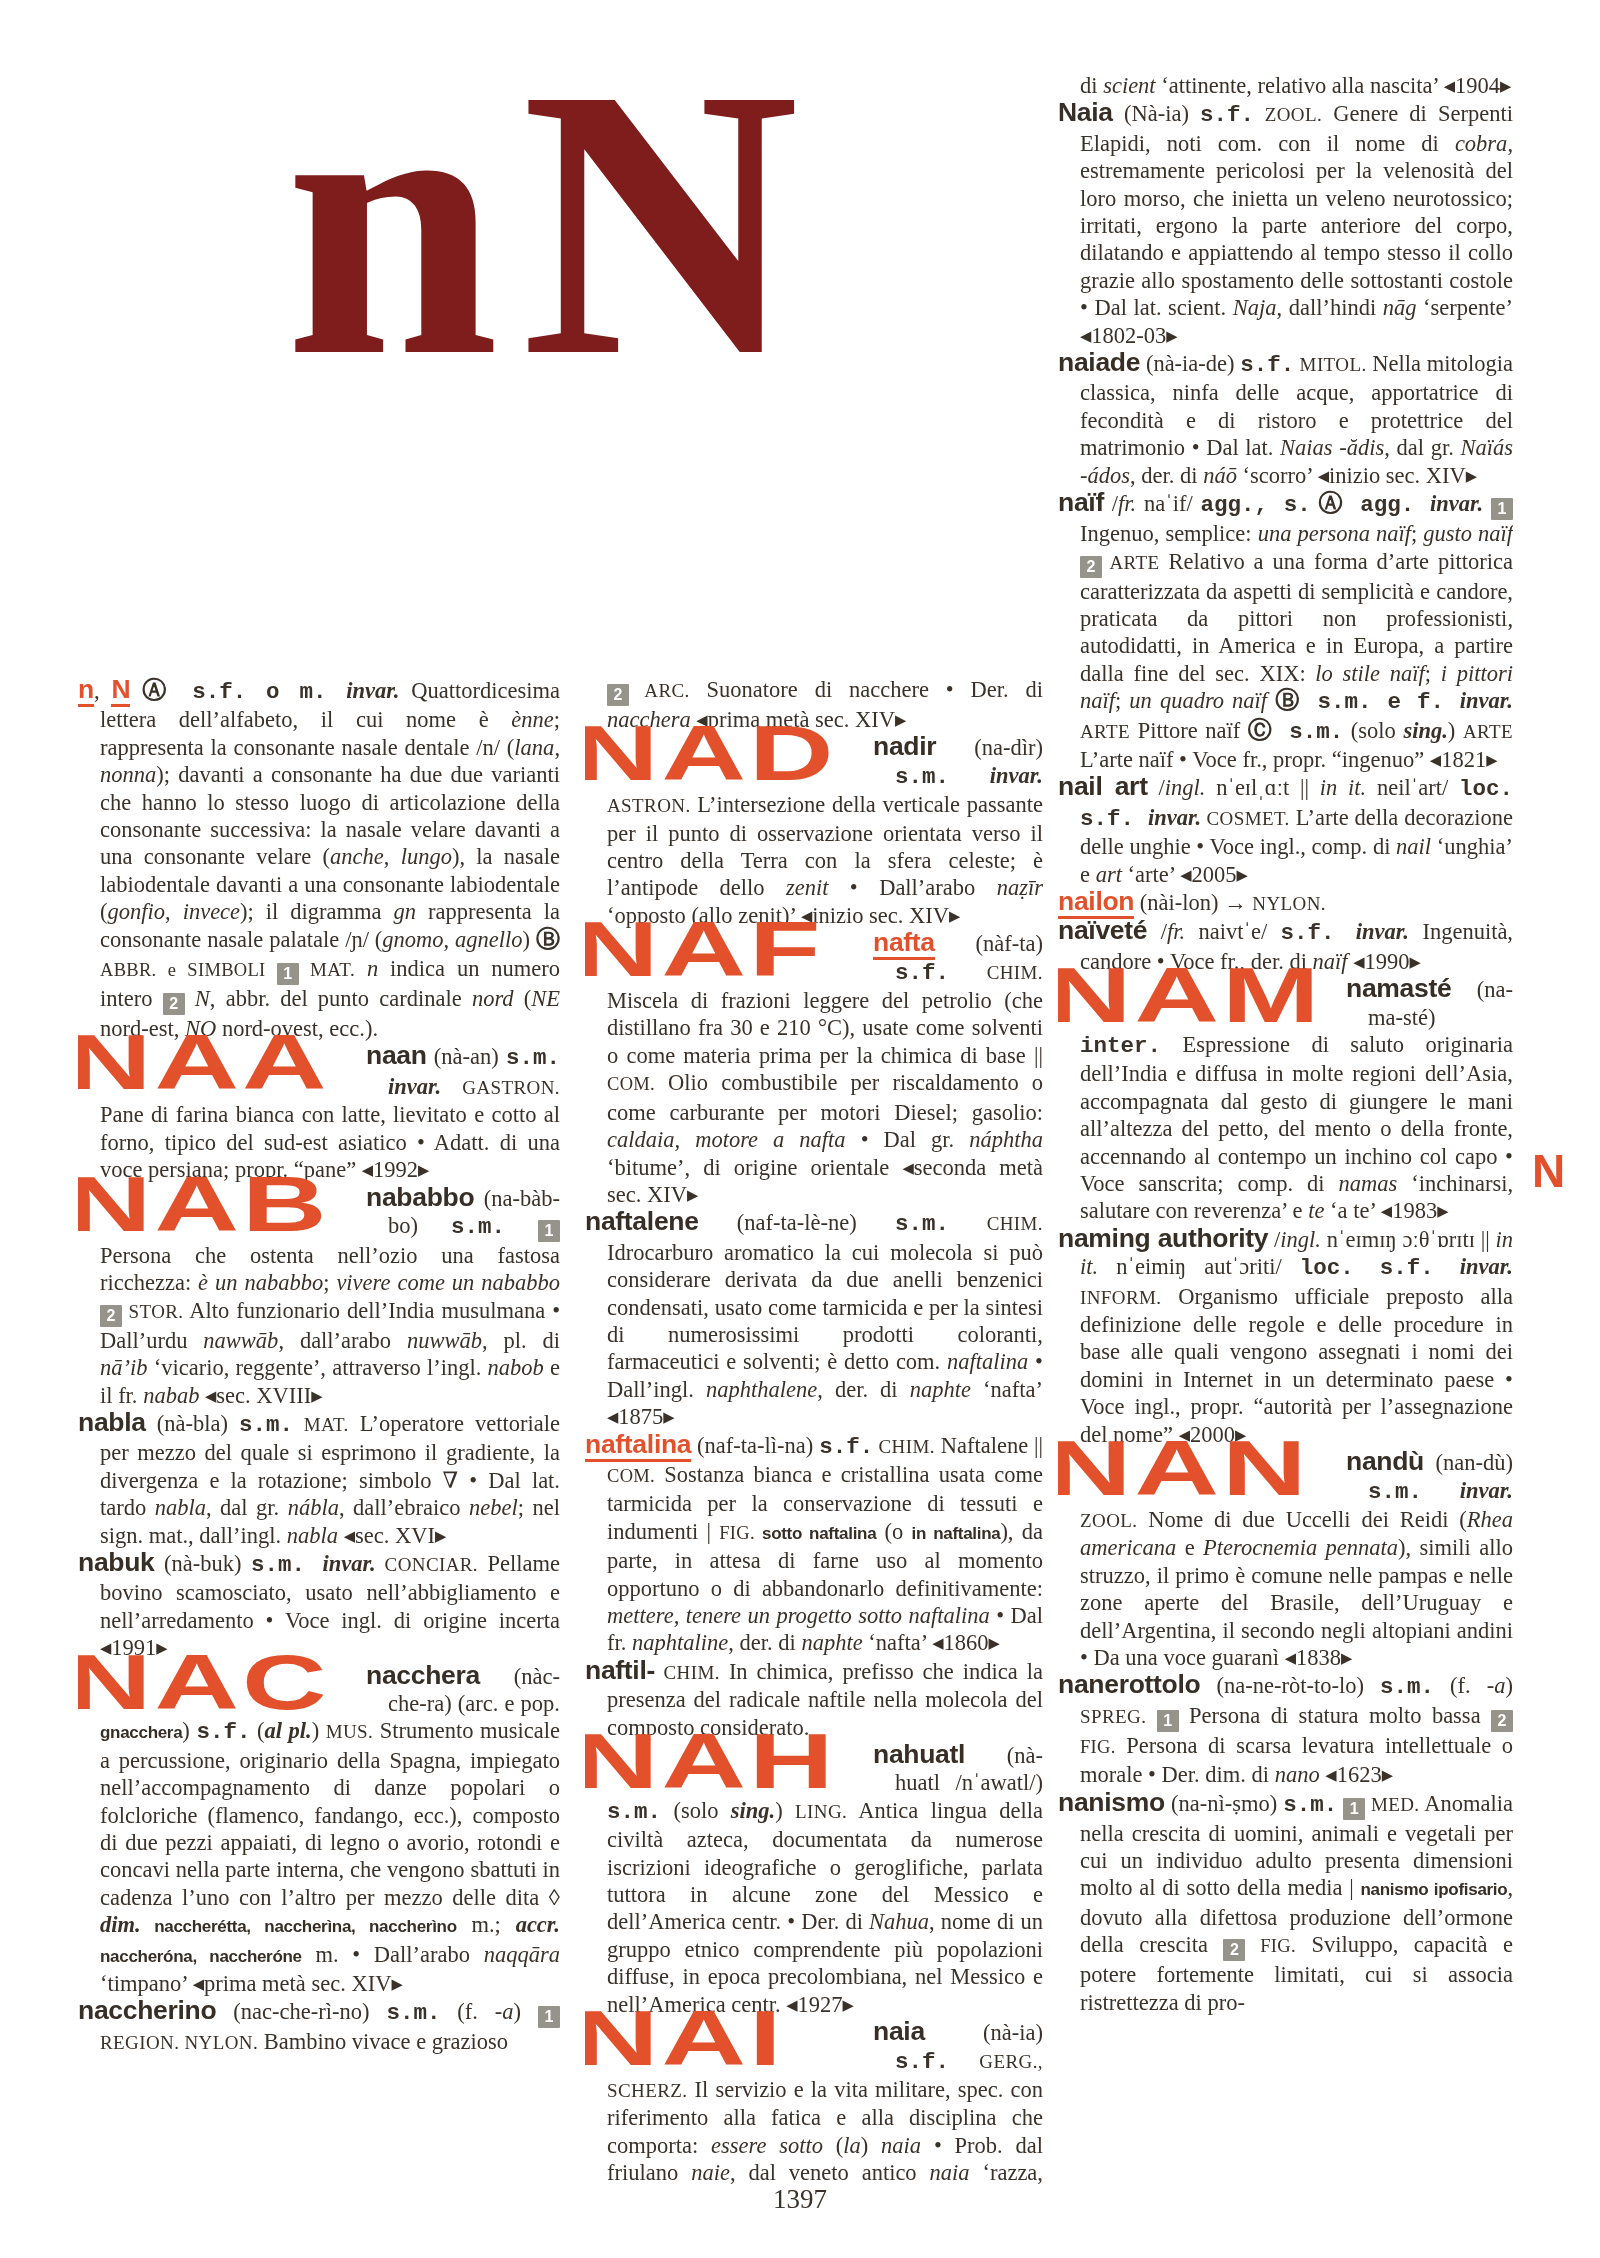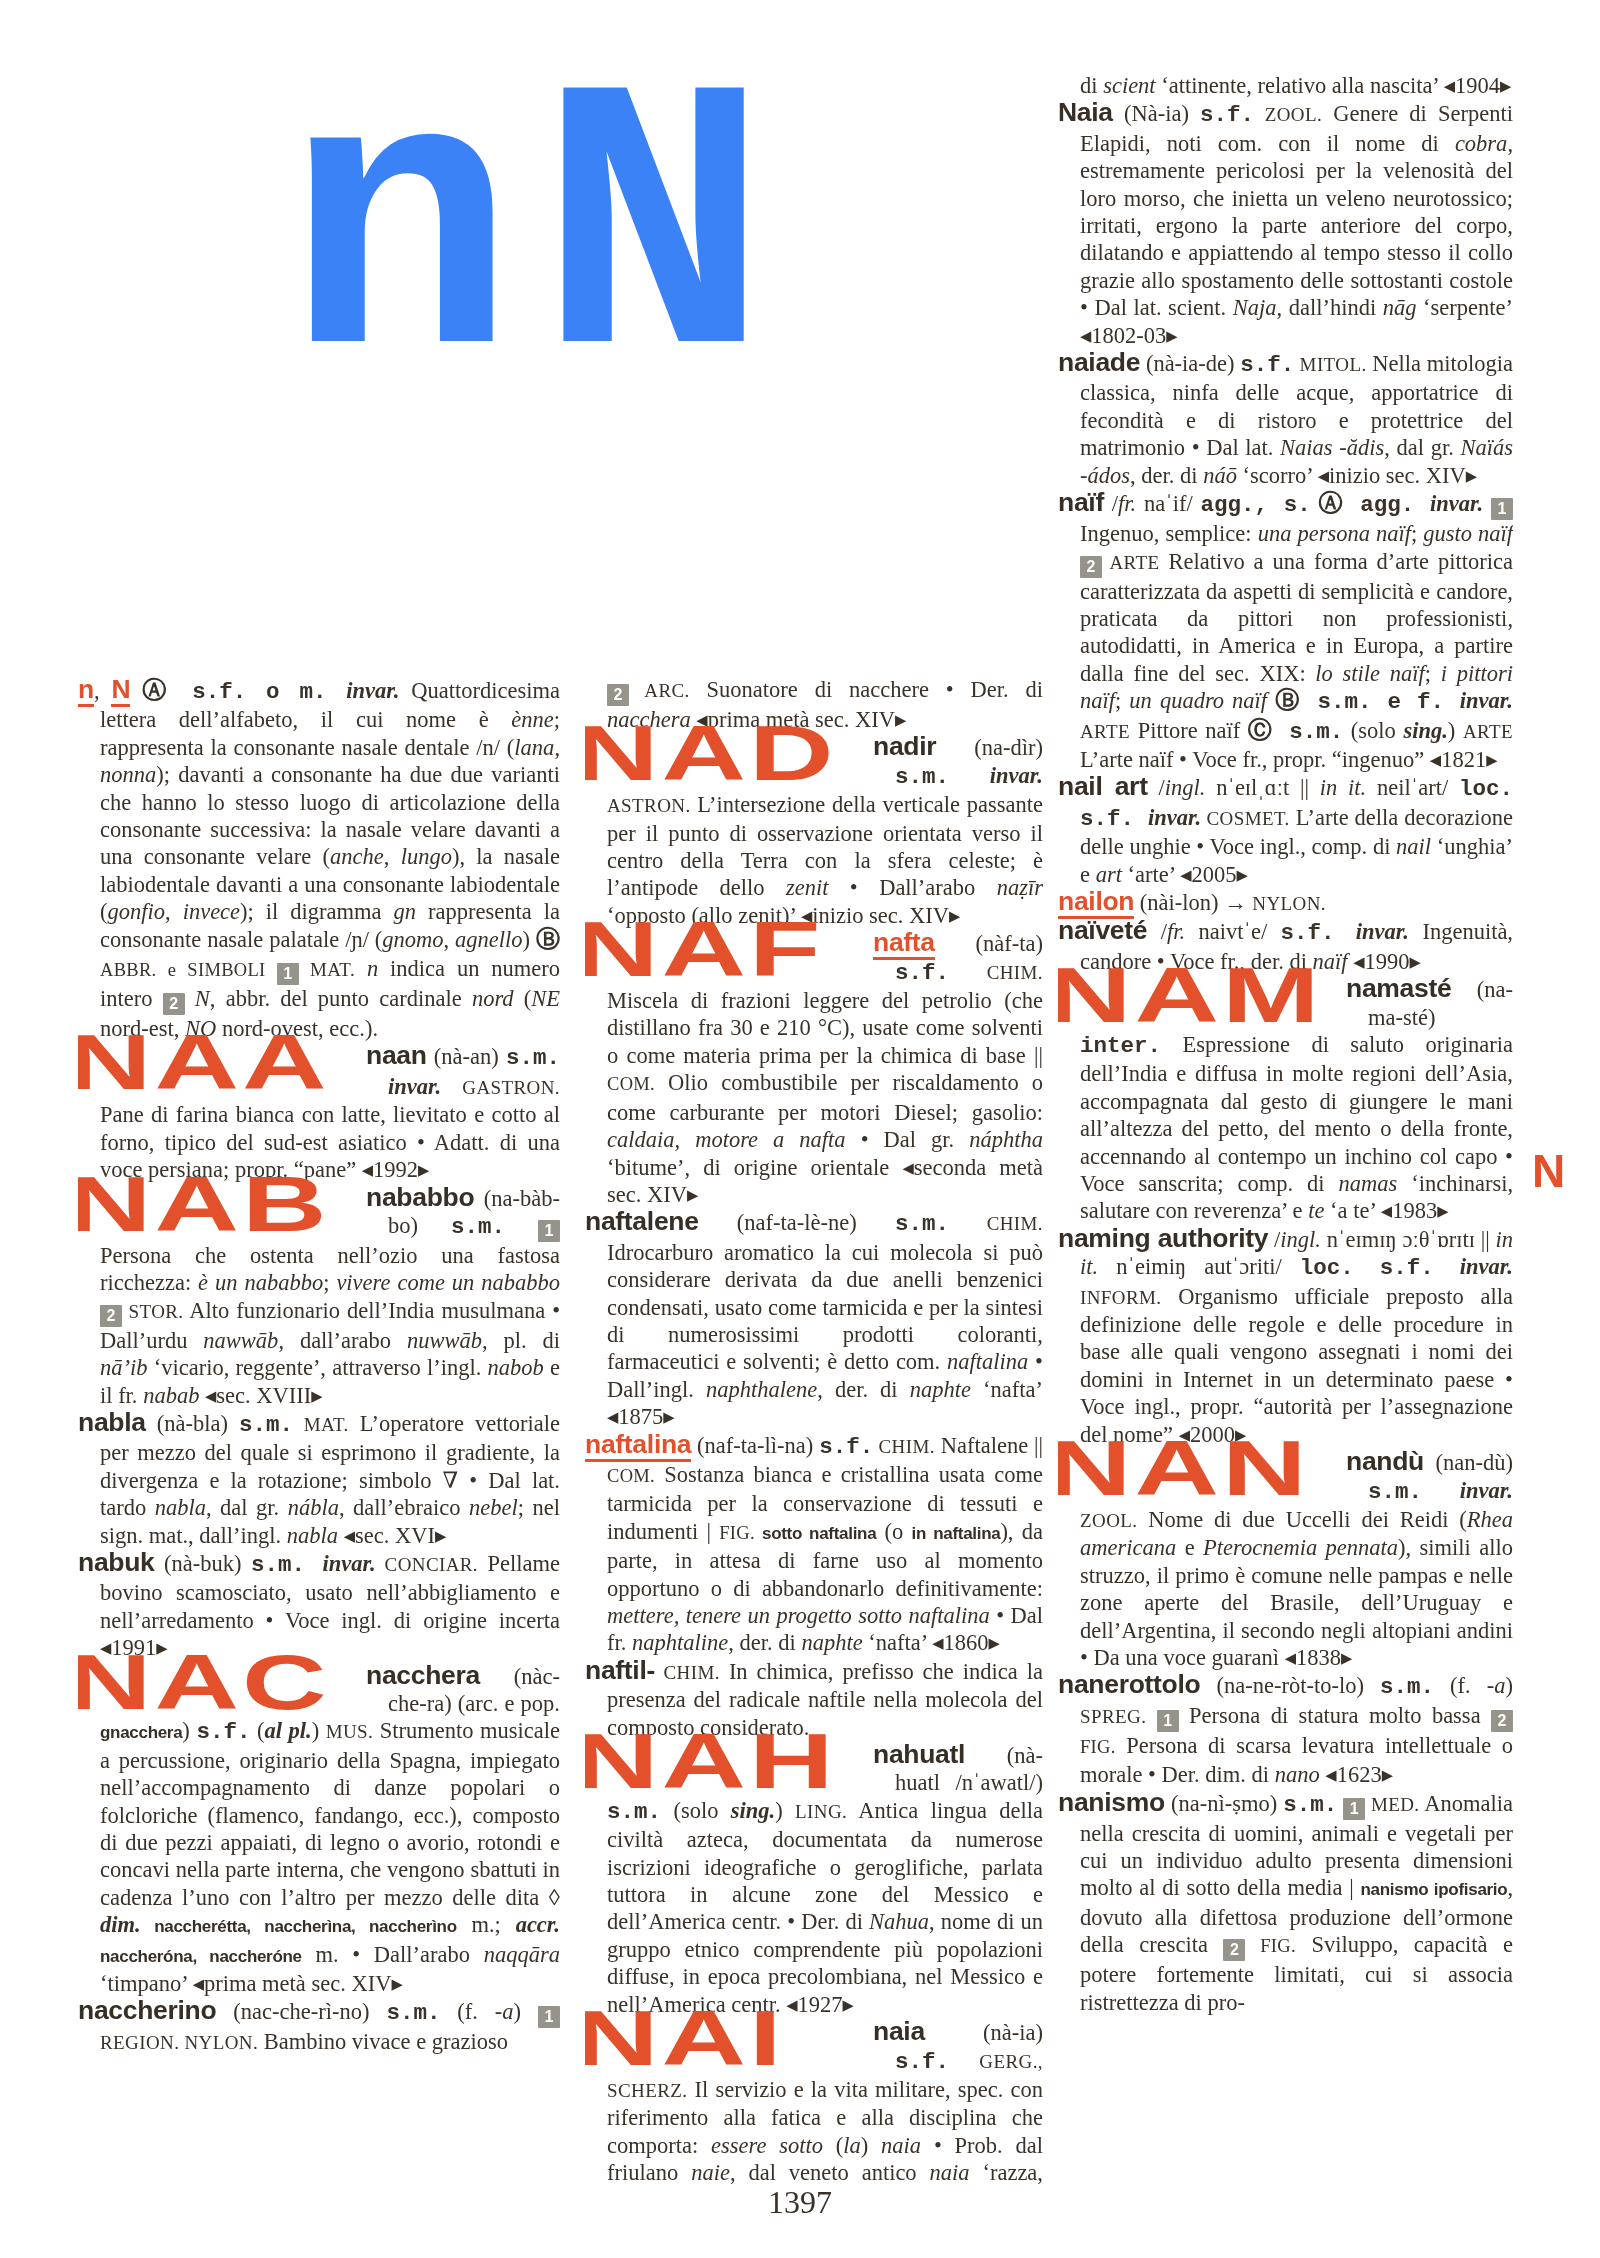--- a/index.html
+++ b/index.html
@@ -6,26 +6,26 @@
   .page{
     position:relative;
     width:1600px;height:2258px;
     background:#ffffff;
     overflow:hidden;
     margin:0 auto;
     font-family:"Liberation Serif","DejaVu Serif",serif;
     color:#3a3129;
   }
   #big-letters{
-    position:absolute;left:285px;top:46px;
-    font-family:Liberation Mono, monospace;
+    position:absolute;left:285px;top:30px;
+    font-family:Liberation Serif, serif;
     font-weight:bold;
     font-size:385px;line-height:1;
     letter-spacing:22px;
-    color:#3b82f6;
+    color:#7f1d1d;
     white-space:nowrap;
   }
   .col{
     position:absolute;
     overflow:hidden;
     text-align:justify;
     font-size:22.5px;
     line-height:27.4px;
   }
   #col1{left:78px;top:676px;width:482px;height:1514px;}
@@ -76,21 +76,21 @@
   }
   .s-circ{font-weight:bold;font-size:24px;}
   #side-tab{
     position:absolute;left:1532px;top:1148px;
     font-family:"Liberation Sans","DejaVu Sans",sans-serif;
     font-weight:bold;font-size:46px;line-height:1;
     color:#e2512b;
   }
   #page-number{
     position:absolute;left:700px;top:2184px;width:200px;
-    text-align:center;font-size:32px;color:#3a3129;
+    text-align:center;font-size:27px;color:#3a3129;
   }
 </style>
 </head>
 <body>
 
 <div class="page">
   <div id="big-letters">nN</div>
   <div class="col" id="col1">
       <p class="entry"><span class="s-hwo">n</span><span class="s-p">, </span><span class="s-hwo">N</span><span class="s-p"> </span><span class="s-circ">Ⓐ</span><span class="s-b"> s.f. o m. </span><span class="s-bi">invar.</span><span class="s-p"> Quattordicesima lettera dell’alfabeto, il cui nome è </span><span class="s-it">ènne</span><span class="s-p">; rappresenta la consonante nasale dentale /n/ (</span><span class="s-it">lana</span><span class="s-p">, </span><span class="s-it">nonna</span><span class="s-p">); davanti a consonante ha due due varianti che hanno lo stesso luogo di articolazione della consonante successiva: la nasale velare davanti a una consonante velare (</span><span class="s-it">anche</span><span class="s-p">, </span><span class="s-it">lungo</span><span class="s-p">), la nasale labiodentale davanti a una consonante labiodentale (</span><span class="s-it">gonfio</span><span class="s-p">, </span><span class="s-it">invece</span><span class="s-p">); il digramma </span><span class="s-it">gn</span><span class="s-p"> rappresenta la consonante nasale palatale /ɲ/ (</span><span class="s-it">gnomo</span><span class="s-p">, </span><span class="s-it">agnello</span><span class="s-p">) </span><span class="s-circ">Ⓑ</span><span class="s-isc"> ABBR. e SIMBOLI </span><span class="s-box">1</span><span class="s-sc"> MAT.</span><span class="s-p"> </span><span class="s-it">n</span><span class="s-p"> indica un numero intero </span><span class="s-box">2</span><span class="s-p"> </span><span class="s-it">N</span><span class="s-p">, abbr. del punto cardinale </span><span class="s-it">nord</span><span class="s-p"> (</span><span class="s-it">NE</span><span class="s-p"> nord-est, </span><span class="s-it">NO</span><span class="s-p"> nord-ovest, ecc.).</span></p>
       <p class="entry"><span class="glabel">

